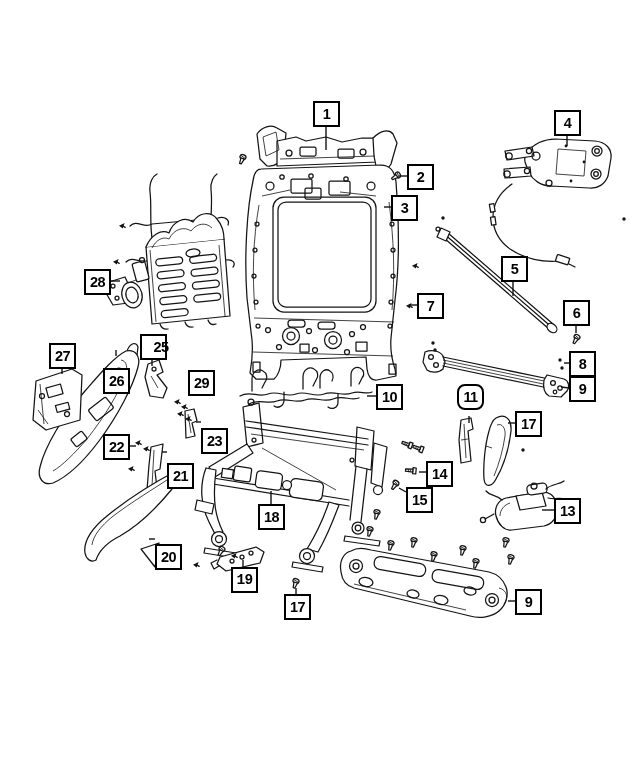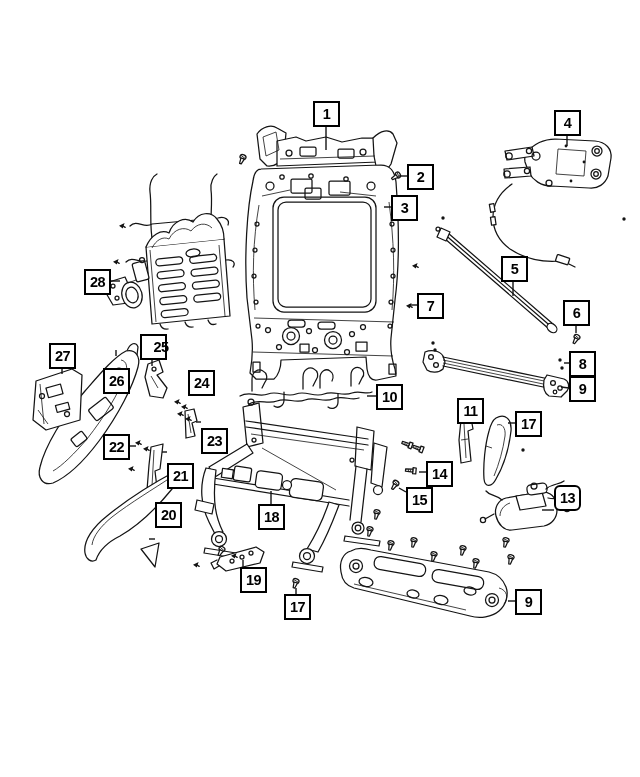--- a/index.html
+++ b/index.html
@@ -382,32 +382,32 @@
       <div class="callout" style="left: 313px; top: 101px;">1</div>
       <div class="callout" style="left: 407px; top: 164px;">2</div>
       <div class="callout" style="left: 391px; top: 195px;">3</div>
       <div class="callout" style="left: 554px; top: 110px;">4</div>
       <div class="callout" style="left: 501px; top: 256px;">5</div>
       <div class="callout" style="left: 563px; top: 300px;">6</div>
       <div class="callout" style="left: 417px; top: 293px;">7</div>
       <div class="callout" style="left: 569px; top: 351px;">8</div>
       <div class="callout" style="left: 569px; top: 376px;">9</div>
       <div class="callout" style="left: 376px; top: 384px;">10</div>
-      <div class="callout" style="left: 457px; top: 398px;">11</div>
+      <div class="callout" style="left: 457px; top: 384px; border-radius: 8px;">11</div>
       <div class="callout" style="left: 515px; top: 411px;">17</div>
-      <div class="callout" style="left: 554px; top: 485px; border-radius: 6px;">13</div>
+      <div class="callout" style="left: 554px; top: 498px;">13</div>
       <div class="callout" style="left: 426px; top: 461px;">14</div>
       <div class="callout" style="left: 406px; top: 487px;">15</div>
       <div class="callout" style="left: 515px; top: 589px;">9</div>
       <div class="callout" style="left: 284px; top: 594px;">17</div>
       <div class="callout" style="left: 258px; top: 504px;">18</div>
-      <div class="callout" style="left: 240px; top: 567px;">19</div>
-      <div class="callout" style="left: 155px; top: 502px;">20</div>
+      <div class="callout" style="left: 231px; top: 567px; font-family: Liberation Mono, monospace;">19</div>
+      <div class="callout" style="left: 155px; top: 544px;">20</div>
       <div class="callout" style="left: 167px; top: 439px; margin-top: 24px;">21</div>
       <div class="callout" style="left: 103px; top: 434px;">22</div>
       <div class="callout" style="left: 201px; top: 410px; margin-top: 18px;">23</div>
-      <div class="callout" style="left: 188px; top: 370px;">24</div>
+      <div class="callout" style="left: 188px; top: 370px;">29</div>
       <div class="callout" style="left: 140px; top: 334px; padding-left: 15px;">25</div>
       <div class="callout" style="left: 103px; top: 324px; margin-top: 44px;">26</div>
       <div class="callout" style="left: 49px; top: 343px;">27</div>
       <div class="callout" style="left: 84px; top: 269px;">28</div>
     </div>
 </div>
 
 </body></html>

